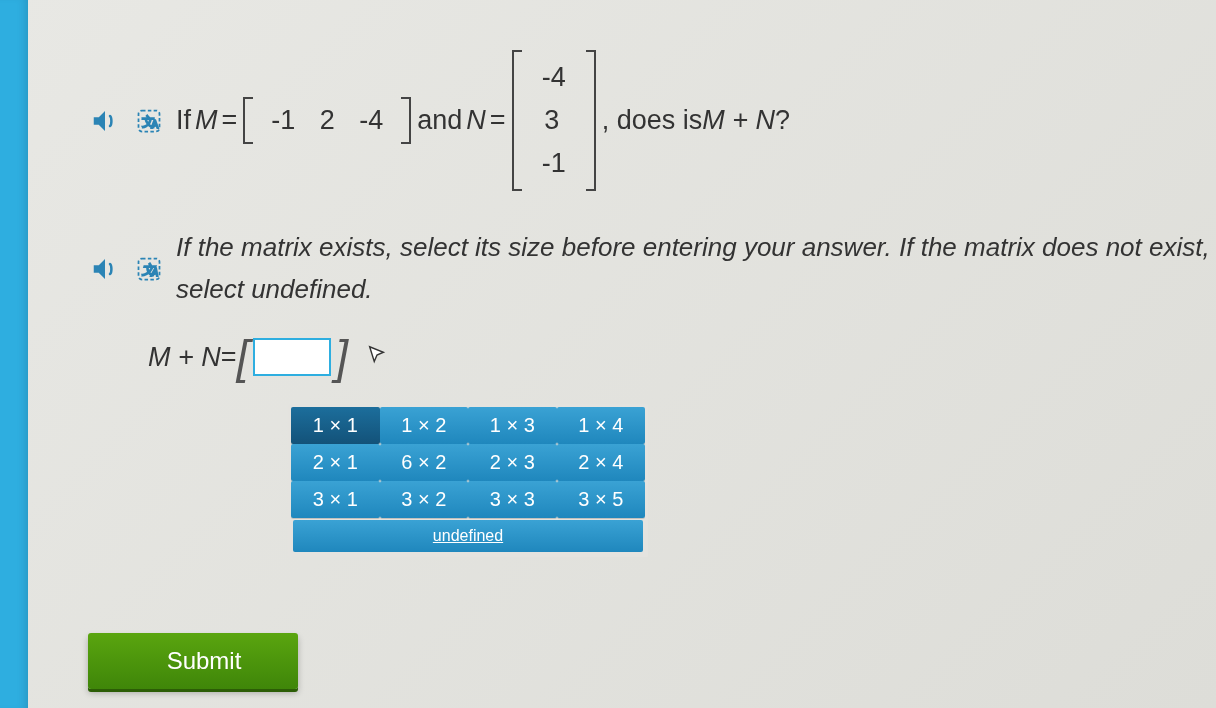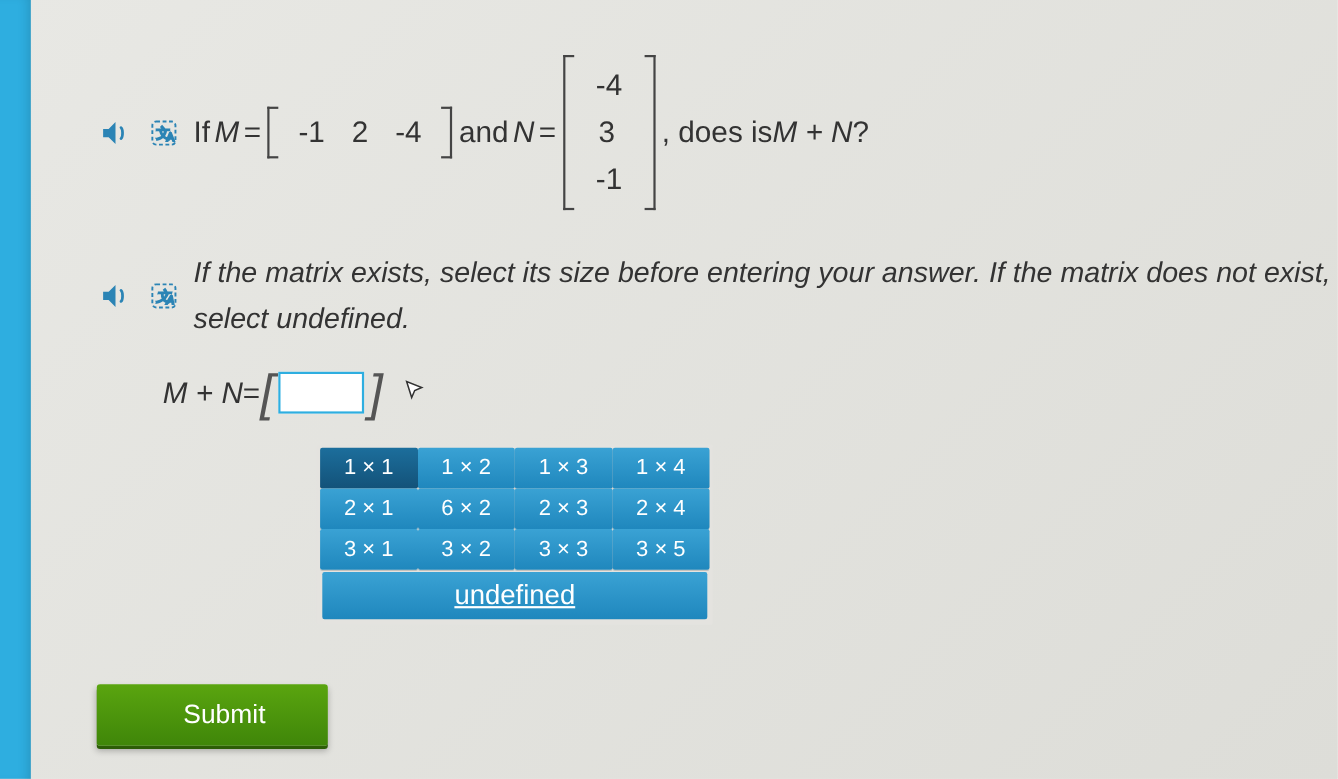--- a/index.html
+++ b/index.html
@@ -132,30 +132,30 @@
   }
   .size-cell.selected {
     background: linear-gradient(#1c6e9c, #135279);
   }
   .size-undef {
     margin: 2px;
     background: linear-gradient(#3aa2d4, #1f87bd);
     color: #fff;
     text-align: center;
     padding: 7px 0;
-    font-size: 25px;
+    font-size: 16px;
     border-radius: 2px;
     cursor: pointer;
     text-decoration: underline;
   }
 
   .submit-btn {
     position: absolute;
     left: 60px;
-    bottom: 30px;
+    bottom: 19px;
     width: 210px;
     height: 56px;
     background: linear-gradient(#5aa50f, #3f8609);
     color: #fff;
     font-size: 24px;
     border: none;
     border-radius: 3px;
     box-shadow: 0 3px 0 #2c5d06, 0 4px 6px rgba(0,0,0,0.25);
     cursor: pointer;
     padding-left: 28px;

